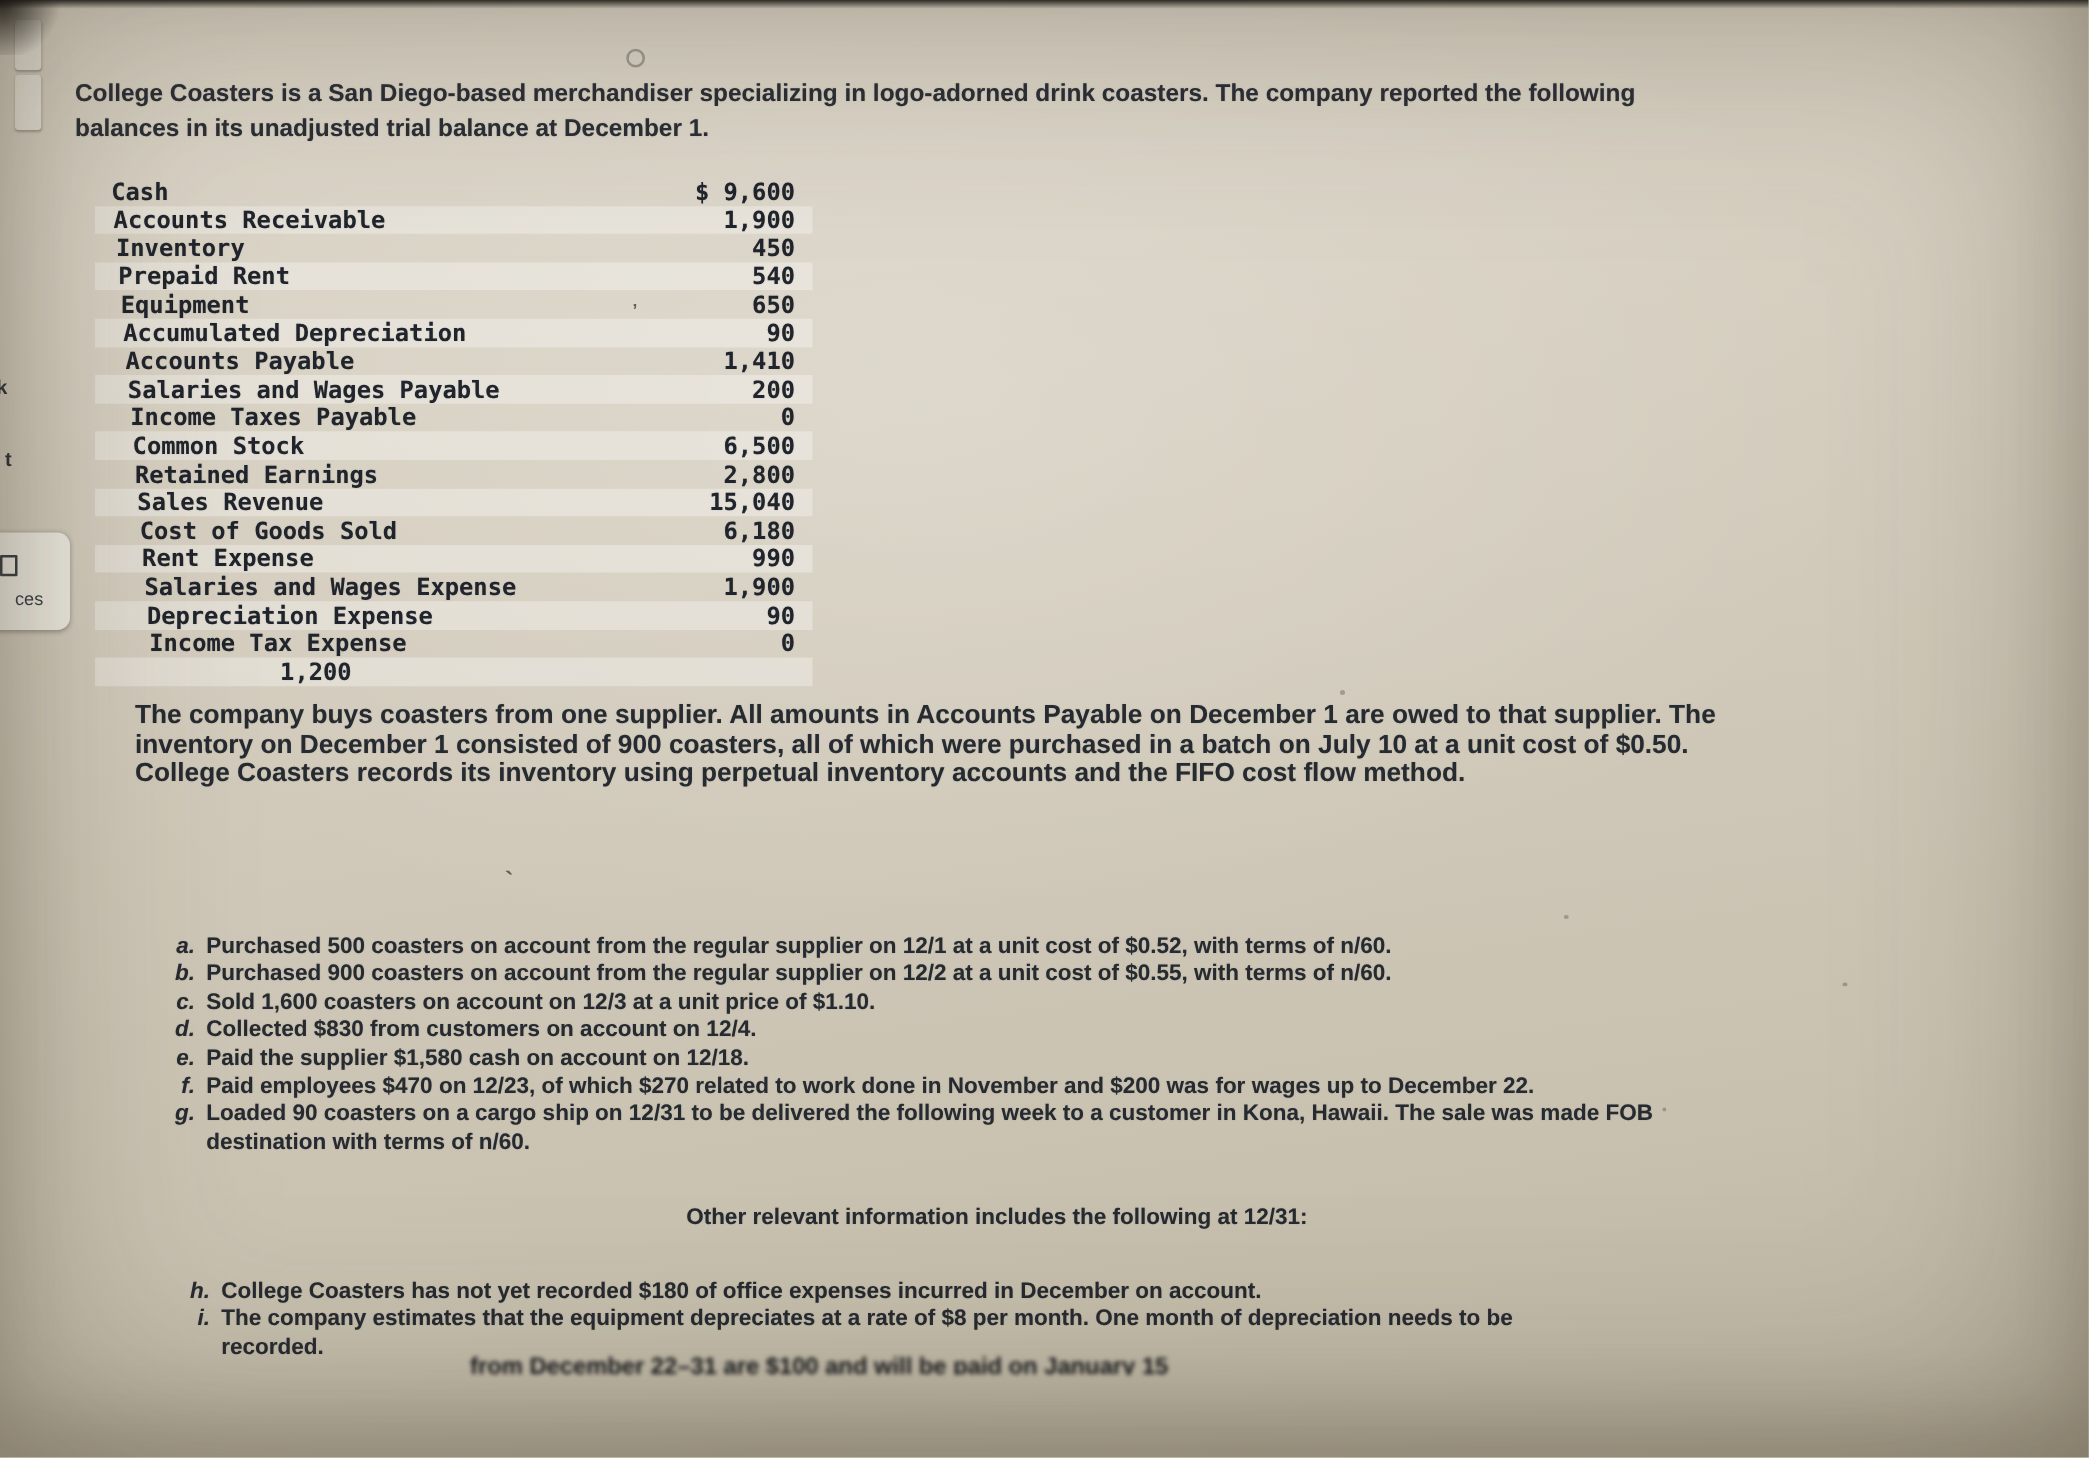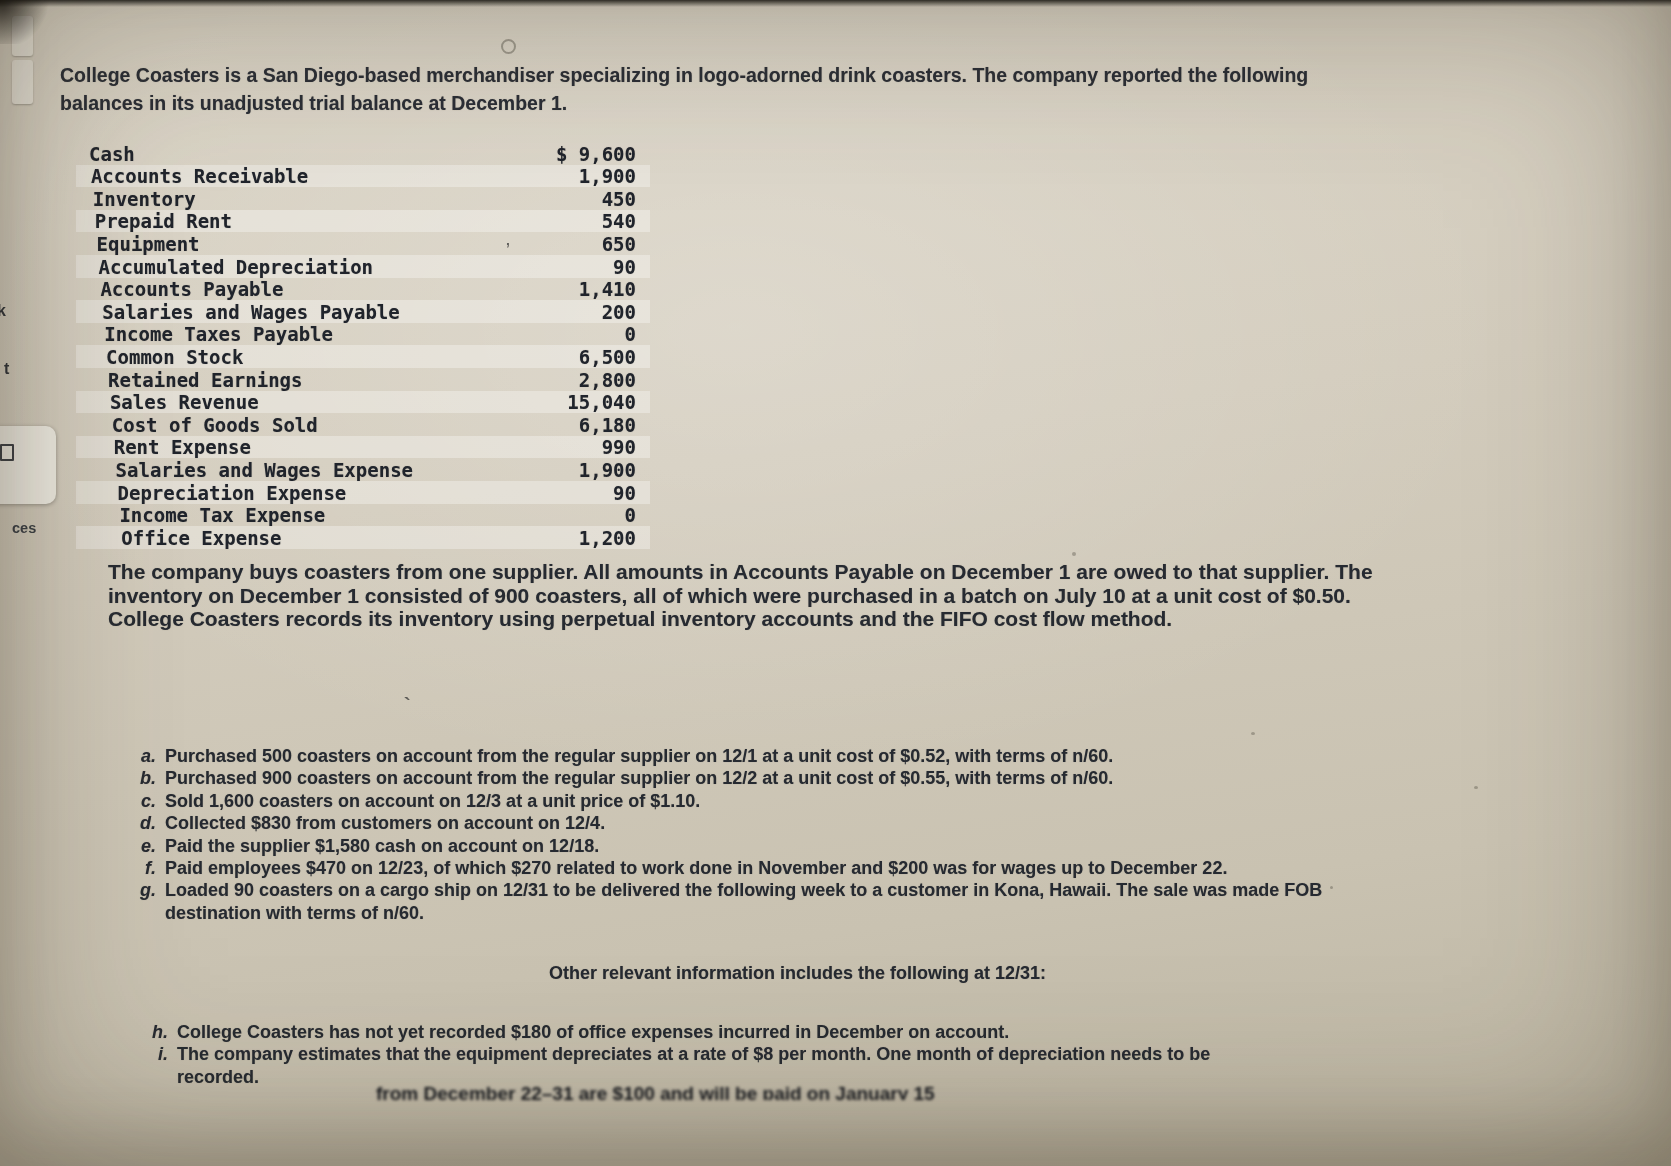--- a/index.html
+++ b/index.html
@@ -31,21 +31,21 @@
   .edge-glyph{position:absolute;color:#2f333a;font-weight:bold;font-size:16px;z-index:5;}
   .edge-card{
     position:absolute;left:-34px;top:426px;width:90px;height:78px;background:#f1eee5;
     border-radius:10px;box-shadow:0 1px 4px rgba(0,0,0,0.3);z-index:5;
   }
   .edge-card .doc-icon{
     position:absolute;left:34px;top:18px;width:10px;height:13px;
     border:2px solid #3c4046;border-radius:1px;background:transparent;
   }
   .edge-card .edge-card-label{
-    position:absolute;left:46px;top:46px;font-size:14.5px;font-weight:bold;color:#3a3f46;margin-top:48px;
+    position:absolute;left:46px;top:46px;font-size:14.5px;font-weight:normal;color:#3a3f46;
   }
   
   .speck{position:absolute;border-radius:50%;background:rgba(70,65,55,0.35);z-index:6;}
   .gear-speck{
     position:absolute;left:501px;top:39px;width:11px;height:11px;border-radius:50%;
     border:2.5px solid rgba(110,105,95,0.55);z-index:6;
   }
   .tick-mark{position:absolute;color:rgba(55,55,55,0.75);font-size:20px;font-weight:bold;z-index:6;}
   #title{
     position:absolute;left:60px;top:62px;width:1312px;
@@ -171,21 +171,20 @@
       </div>
       <div class="tb-row striped" style="padding-left: 41.5px;">
         <span class="tb-acct">Depreciation Expense</span>
         <span class="tb-amt">90</span>
       </div>
       <div class="tb-row" style="padding-left: 43.4px;">
         <span class="tb-acct">Income Tax Expense</span>
         <span class="tb-amt">0</span>
       </div>
       <div class="tb-row striped" style="padding-left: 45.3px;">
-        <span class="tb-acct">Office Expense</span>
         <span class="tb-amt">1,200</span>
       </div>
     </div>
 
   <div id="para-supplier" class="para">The company buys coasters from one supplier. All amounts in Accounts Payable on December 1 are owed to that supplier. The inventory on December 1 consisted of 900 coasters, all of which were purchased in a batch on July 10 at a unit cost of $0.50. College Coasters records its inventory using perpetual inventory accounts and the FIFO cost flow method.</div>
 
 
   <div id="transactions-list" class="tx-list">
       <div class="list-item">
         <span class="li-label">a.</span>

